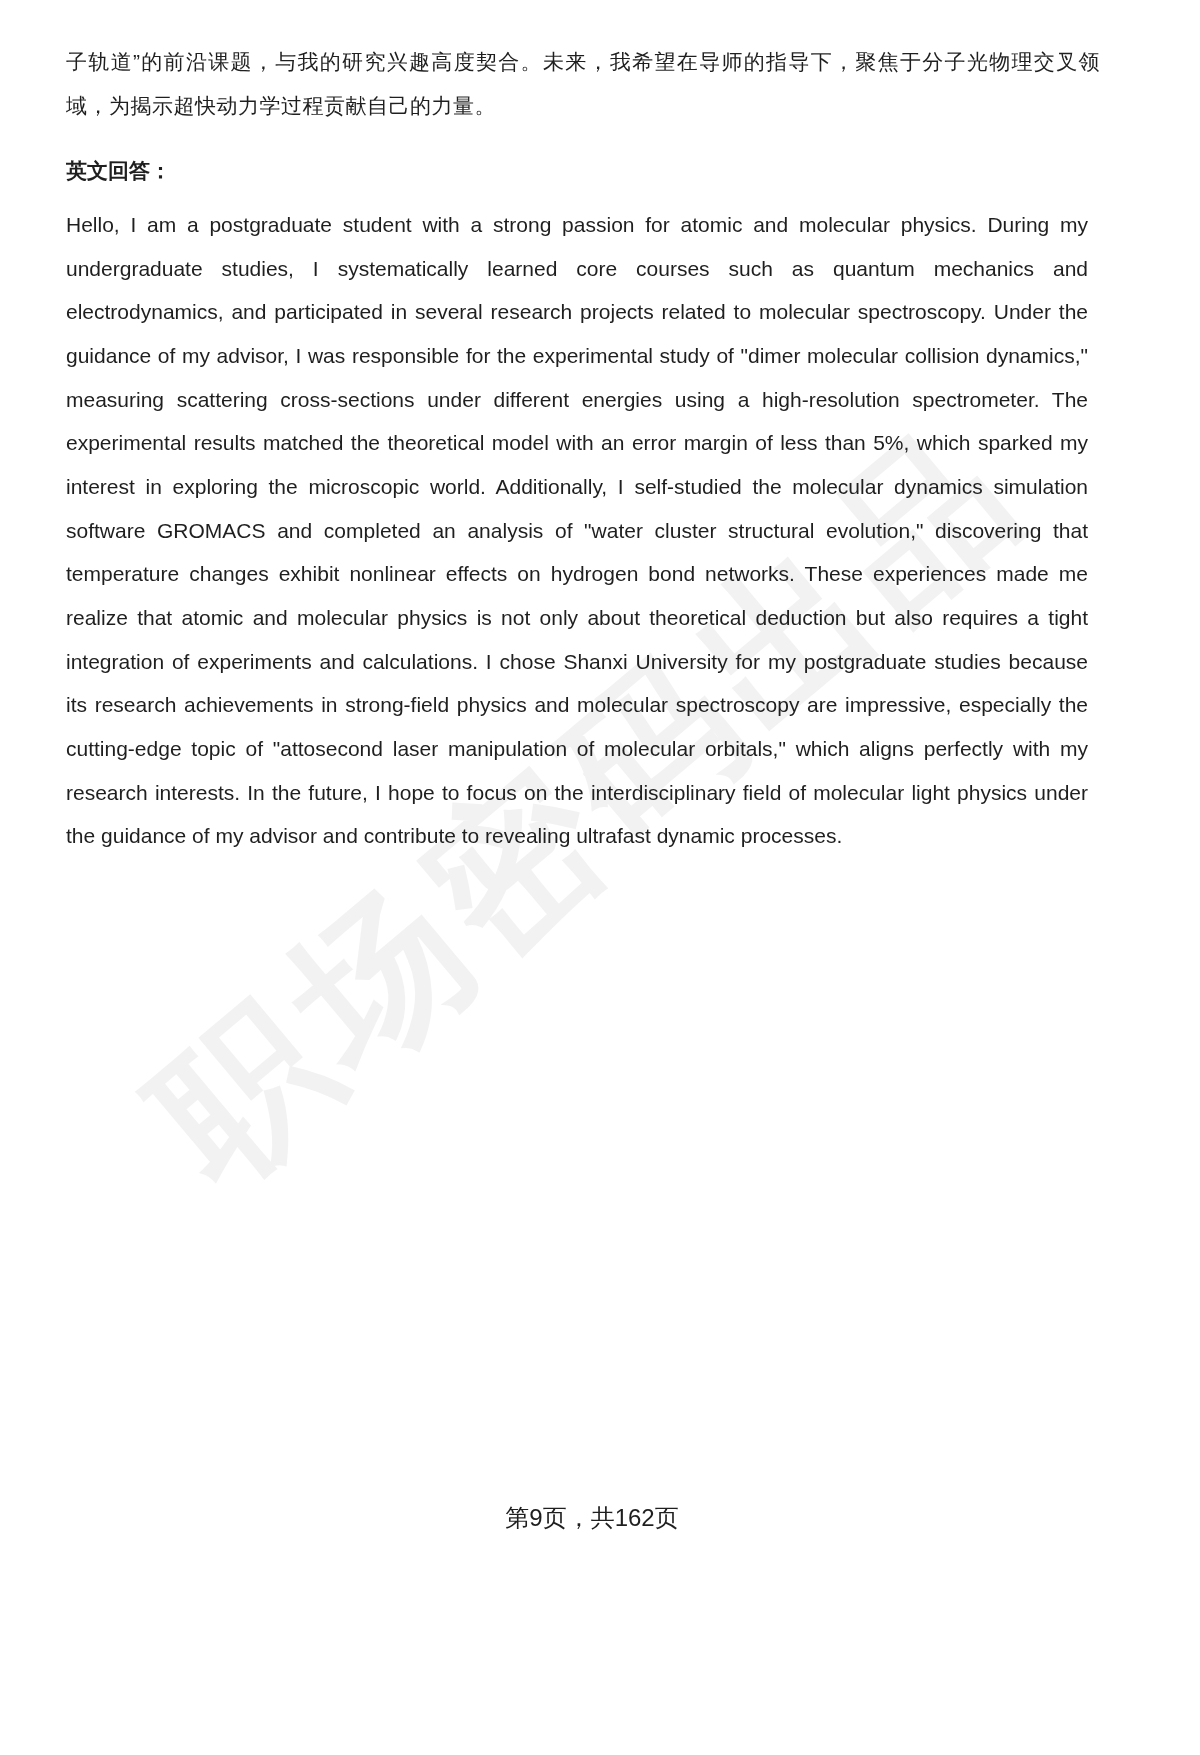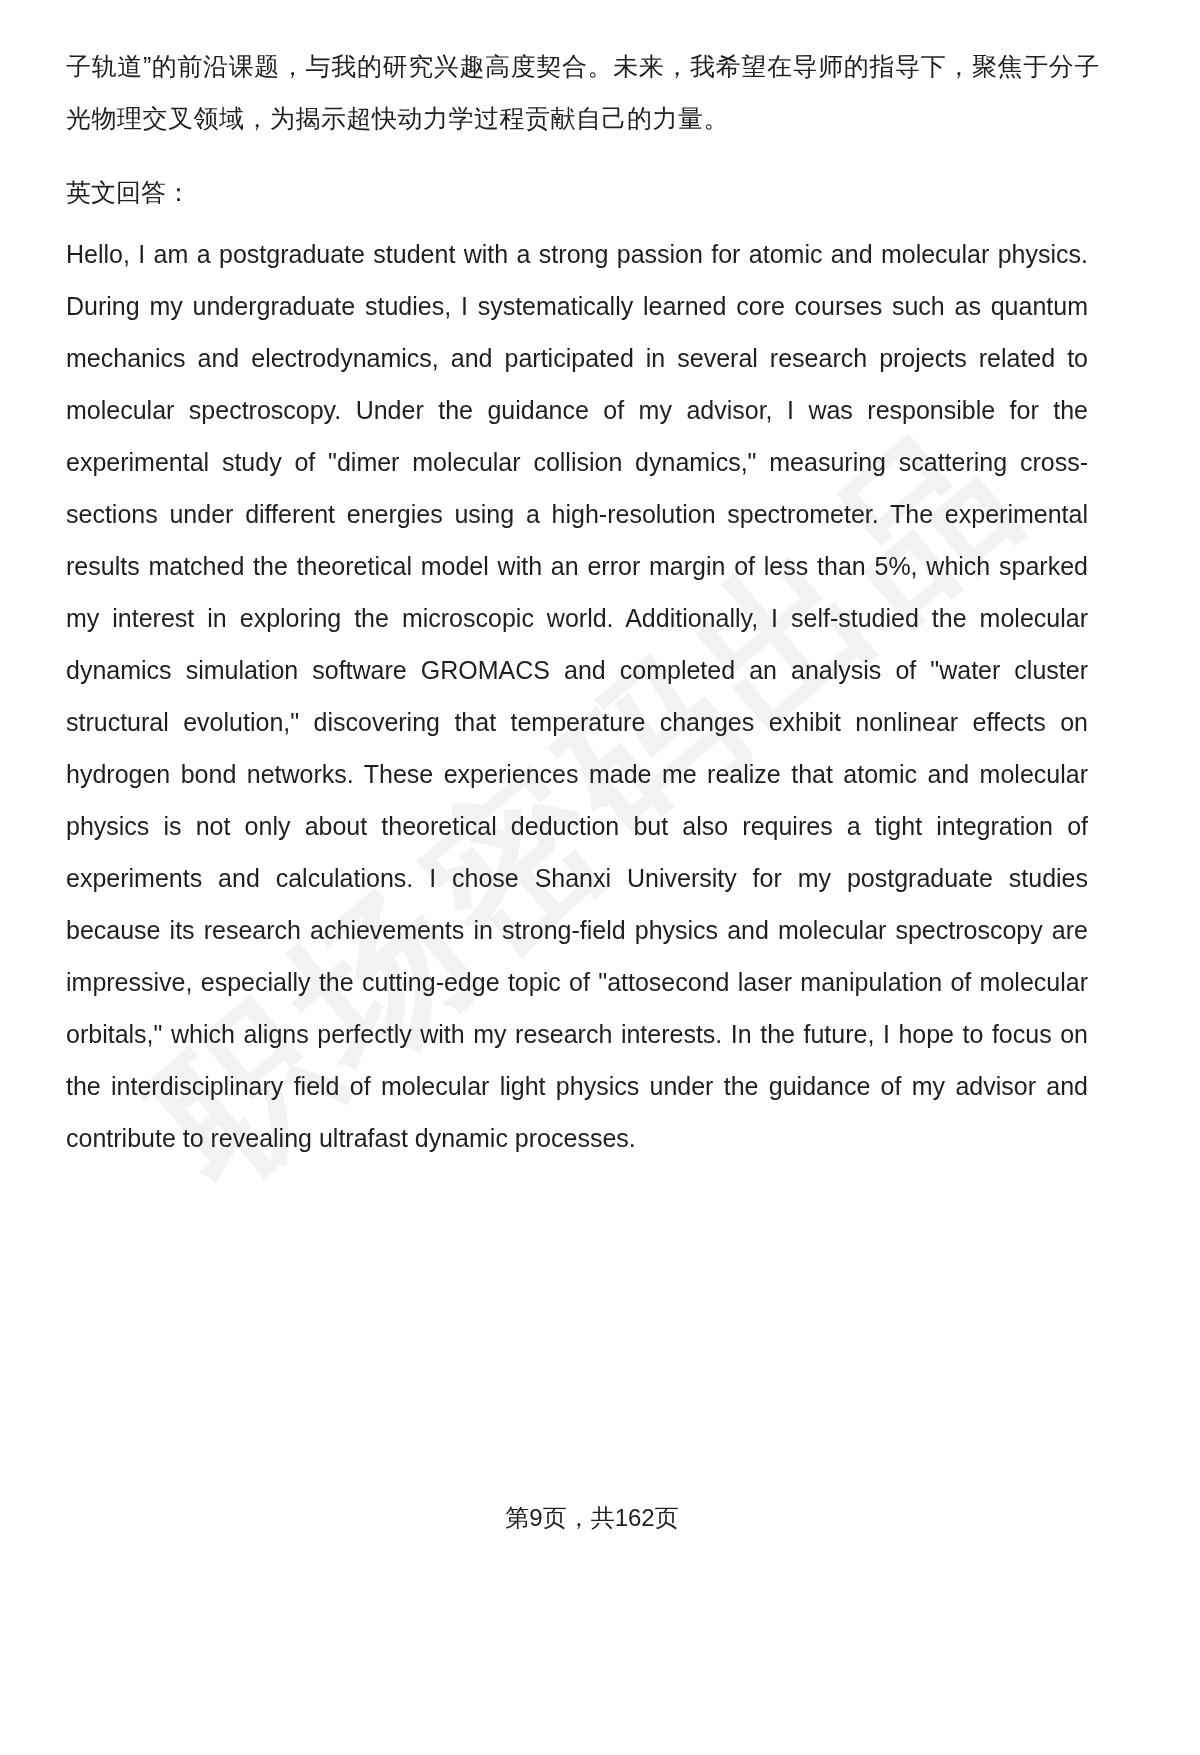--- a/index.html
+++ b/index.html
@@ -12,32 +12,33 @@
     height: 1755px;
     position: relative;
     overflow: hidden;
     font-family: "Liberation Sans", "DejaVu Sans", sans-serif;
     color: #1f1f1f;
   }
   .doc {
     position: relative;
     z-index: 1;
     padding: 40px 100px 0 66px;
-    font-size: 25px;
+    font-size: 21px;
     line-height: 2.08;
   }
   .para {
     margin: 0 0 22px 0;
   }
   .para-cn {
     text-align: justify;
     letter-spacing: 0.5px;
   }
   .label {
     margin: 0 0 10px 0;
+    font-weight: bold;
   }
   .para-en {
     text-align: justify;
     margin: 0 12px 28px 0;
   }
   .tips-label {
     margin: 14px 0 0 0;
   }
   .footer {
     position: absolute;

